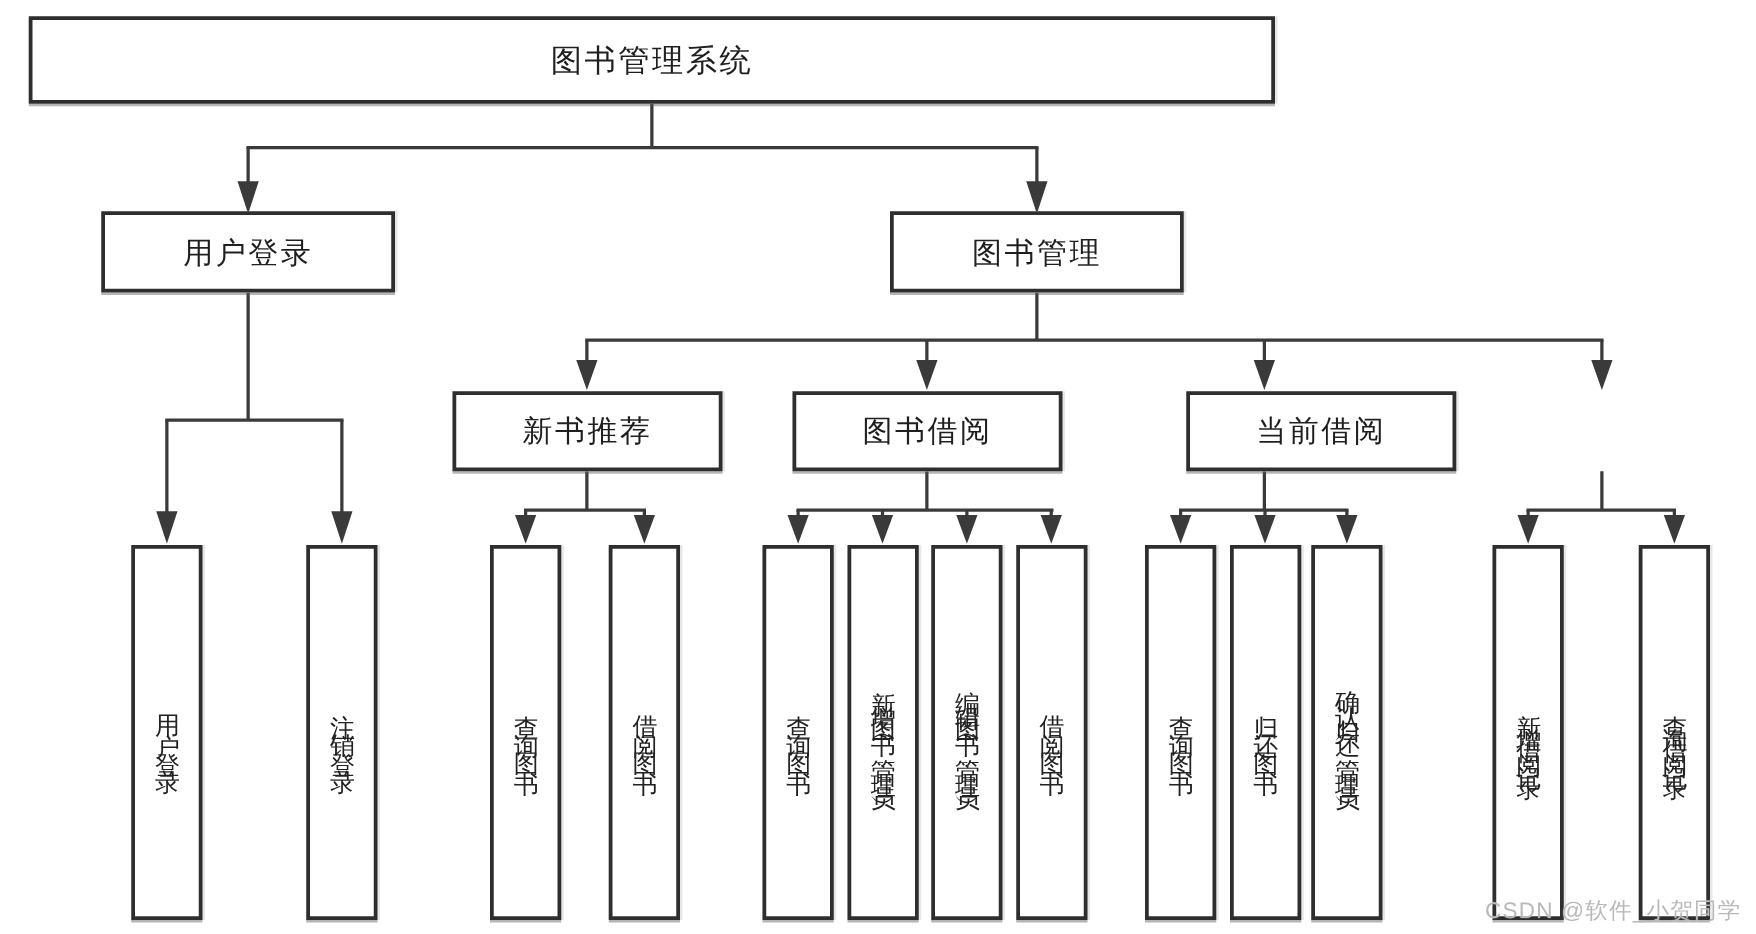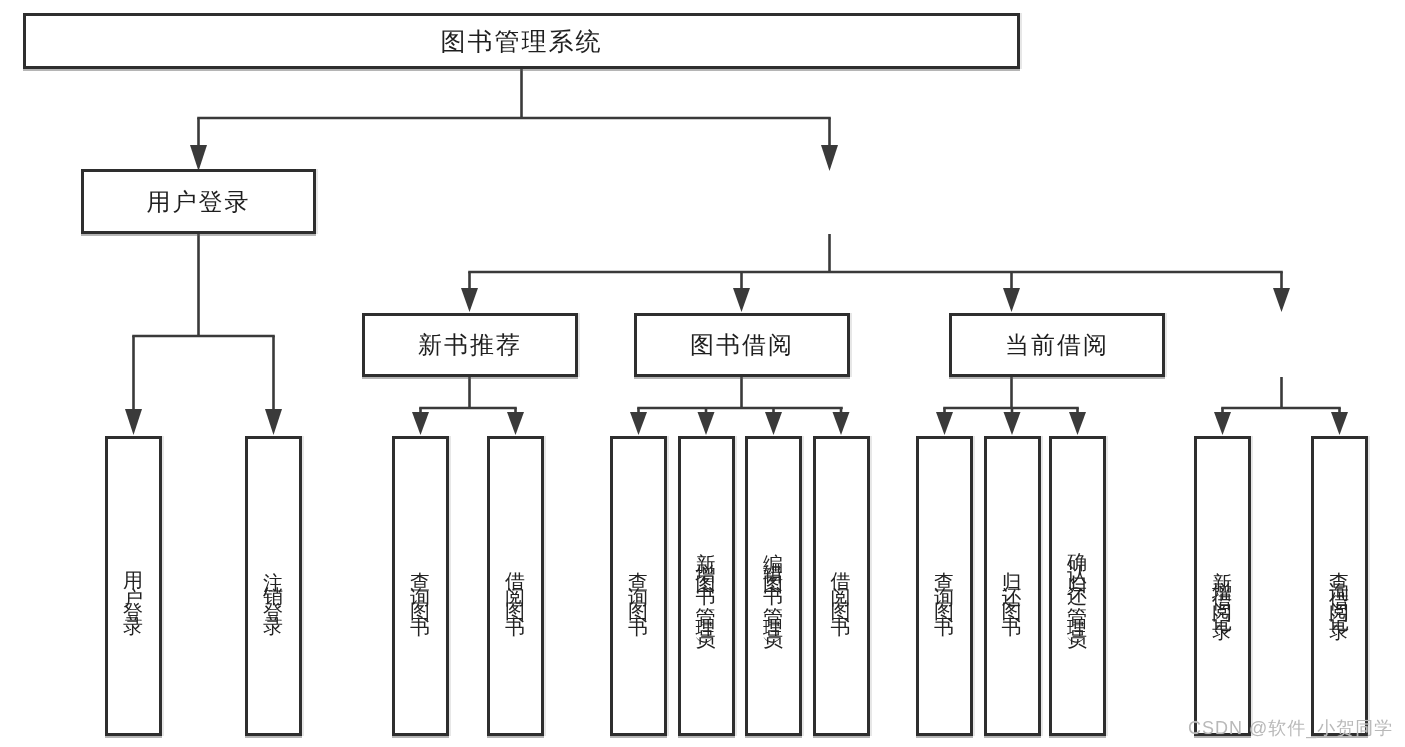--- a/index.html
+++ b/index.html
@@ -18,21 +18,21 @@
     box-sizing:border-box;
     background:#ffffff;
     border:3px solid #2e2e2e;
     box-shadow:0 2px 0 rgba(90,90,90,.45), 2px 0 0 rgba(120,120,120,.18);
     display:flex;align-items:center;justify-content:center;
     color:#1f1f1f;
     z-index:1;
   }
   .node .lbl{white-space:nowrap;}
   .h-node .lbl{font-size:24px;letter-spacing:2px;}
-  .root{left:23px;top:13px;width:997px;height:56px;}
+  .root{left:23px;top:13px;width:997px;height:70px;}
   .root .lbl{font-size:25px;letter-spacing:2px;}
   .lvl1{top:169px;width:235px;height:65px;}
   .lvl2{top:313px;width:216px;height:64px;}
   .leaf{top:436px;width:57px;height:300px;}
   .leaf .lbl{
     writing-mode:vertical-rl;
     font-size:20px;
     line-height:1;
     color:#222222;
   }
@@ -126,20 +126,23 @@
     </g>
   </svg>
 
   <div class="node root h-node">
     <span class="lbl">图书管理系统</span>
   </div>
 
   <div class="node lvl1 h-node" style="left:81px;">
     <span class="lbl">用户登录</span>
   </div>
+  <div class="node lvl1 h-node" style="left:712px;">
+    <span class="lbl">图书管理</span>
+  </div>
 
   <div class="node lvl2 h-node" style="left:634px;">
     <span class="lbl">图书借阅</span>
   </div>
   <div class="node lvl2 h-node" style="left:362px;">
     <span class="lbl">新书推荐</span>
   </div>
   <div class="node lvl2 h-node" style="left:904px;margin-left:45px;">
     <span class="lbl">当前借阅</span>
   </div>

